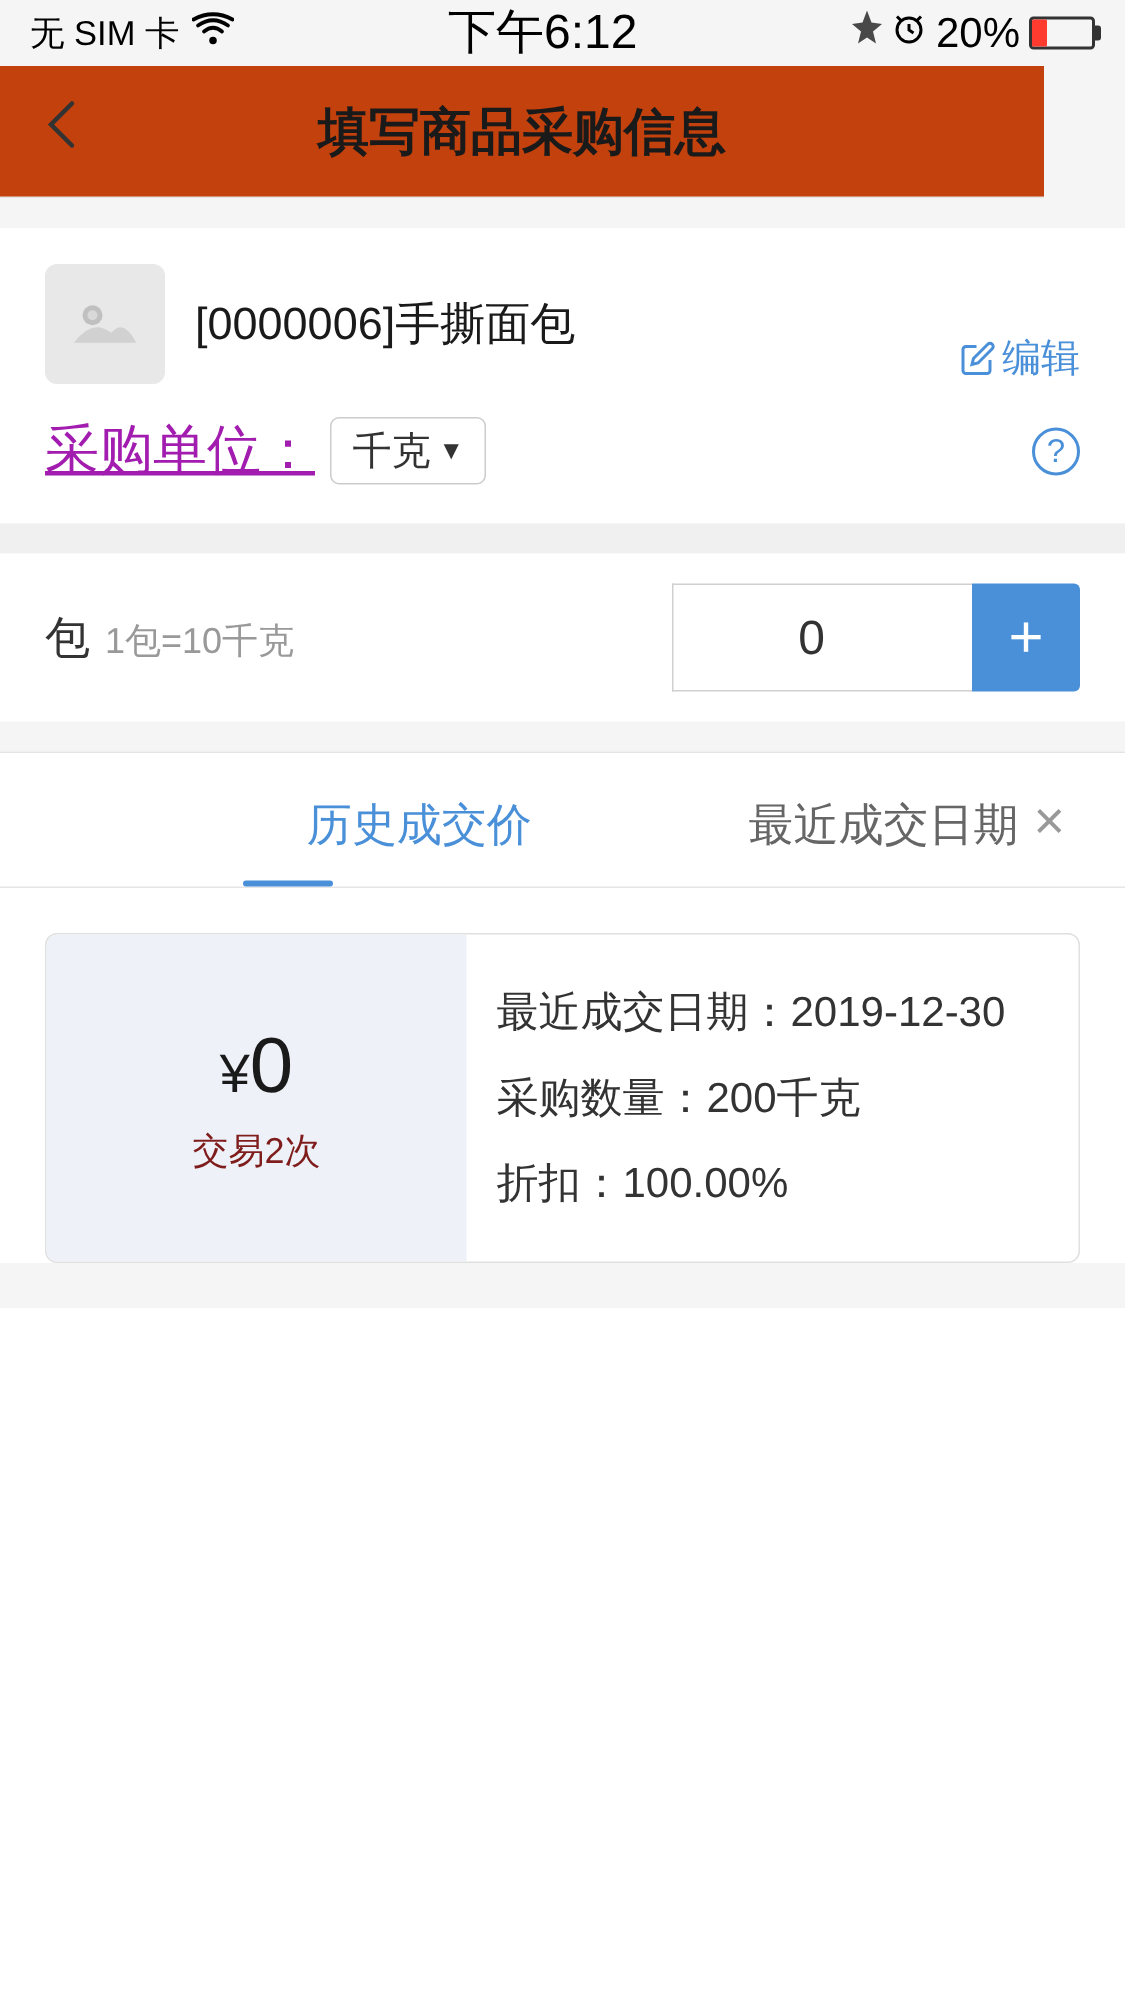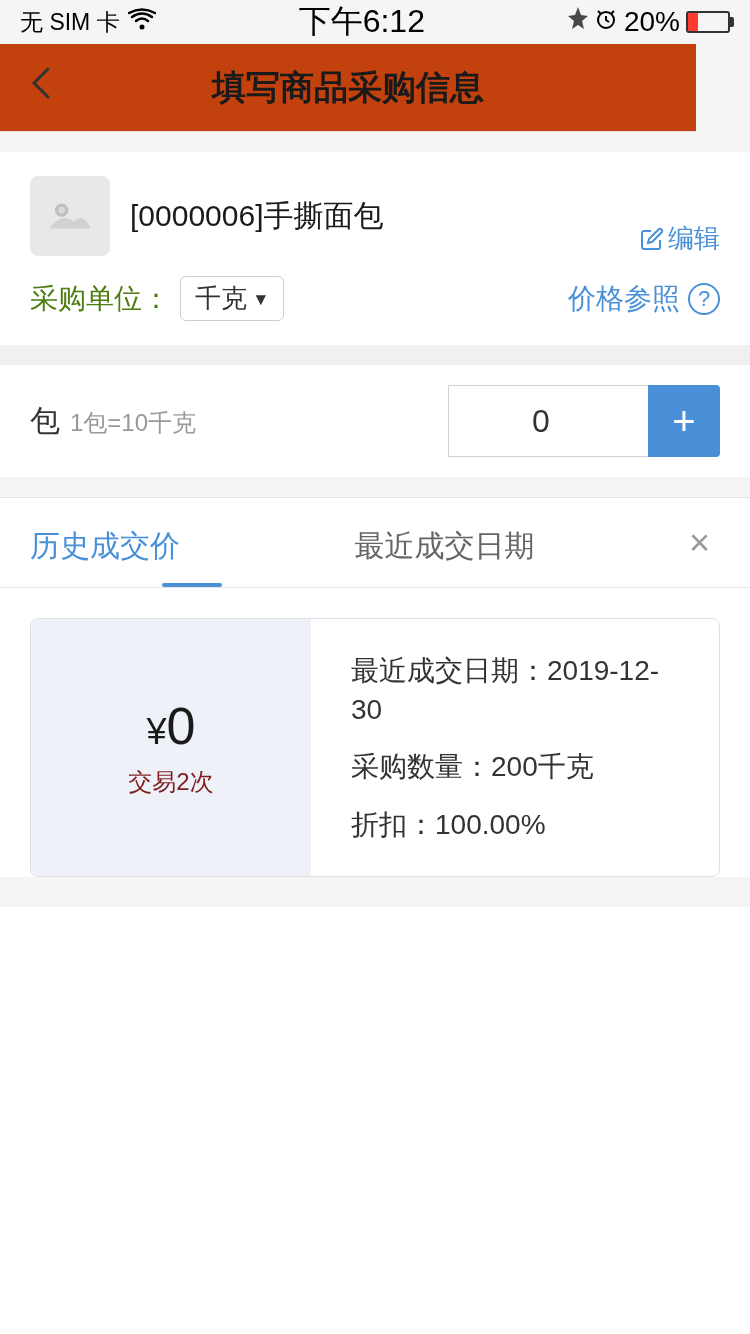--- a/index.html
+++ b/index.html
@@ -144,22 +144,23 @@
       cursor: pointer;
       flex-shrink: 0;
     }
     .unit-row {
       display: flex;
       align-items: center;
       justify-content: space-between;
       margin-top: 10px;
     }
     .unit-label {
-      font-size: 28px;
-      color: #4d7c0f;
+      font-size: 36px;
+      color: #a21caf;
+      text-decoration: underline;
     }
     .unit-select {
       display: inline-flex;
       align-items: center;
       border: 1px solid #ccc;
       border-radius: 6px;
       padding: 4px 14px;
       font-size: 26px;
       color: #333;
       cursor: pointer;
@@ -253,21 +254,21 @@
     }
     .tabs-header {
       display: flex;
       align-items: center;
       border-bottom: 1px solid #e5e5e5;
       padding: 0 30px;
       position: relative;
     }
     .tab-item {
       flex: 1;
-      text-align: left;
+      text-align: right;
       padding: 28px 0 20px;
       font-size: 30px;
       color: #666;
       cursor: pointer;
       position: relative;
     }
     .tab-item.active {
       color: #4a90d9;
       font-weight: 500;
     }
@@ -316,21 +317,21 @@
       font-size: 36px;
       font-weight: 400;
     }
     .price-trades {
       font-size: 24px;
       color: #7f1d1d;
       margin-top: 10px;
     }
     .price-right {
       flex: 1;
-      padding: 32px 40px;
+      padding: 32px 20px;
       display: flex;
       flex-direction: column;
       gap: 18px;
     }
     .price-detail-row {
       font-size: 28px;
       color: #333;
       line-height: 1.4;
     }
 
@@ -413,21 +414,20 @@
   </div>
   <div class="unit-row">
     <div style="display:flex;align-items:center;gap:10px;">
       <span class="unit-label">采购单位：</span>
       <div class="unit-select">
         <span>千克</span>
         <span>▾</span>
       </div>
     </div>
     <div class="price-ref">
-      <span>价格参照</span>
       <span class="help-icon">?</span>
     </div>
   </div>
 </div>
 
 <div class="section-divider"></div>
 
 <div class="quantity-row">
   <div class="quantity-label-wrap">
     <span class="qty-unit">包</span>

